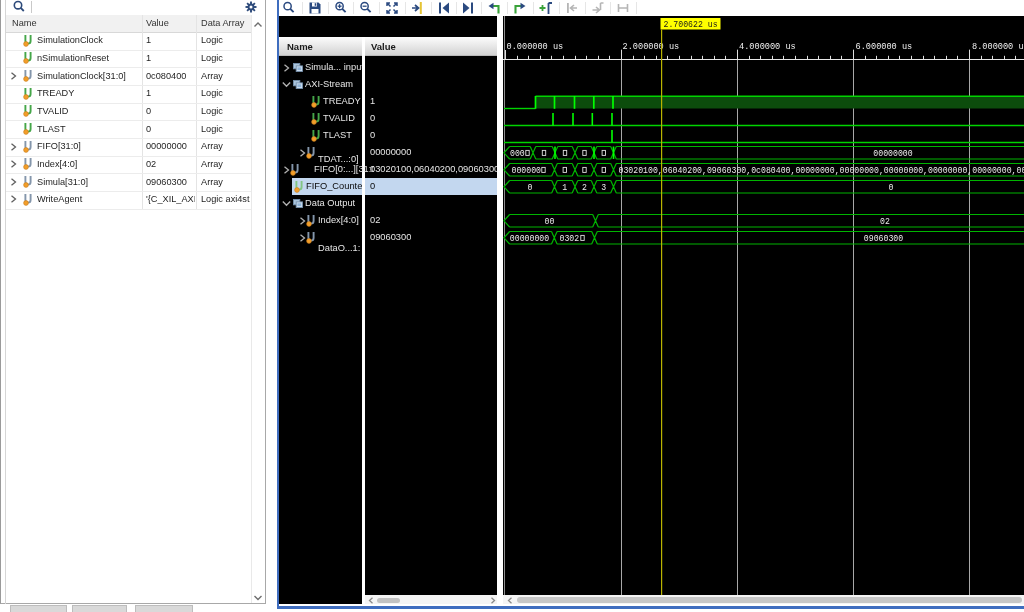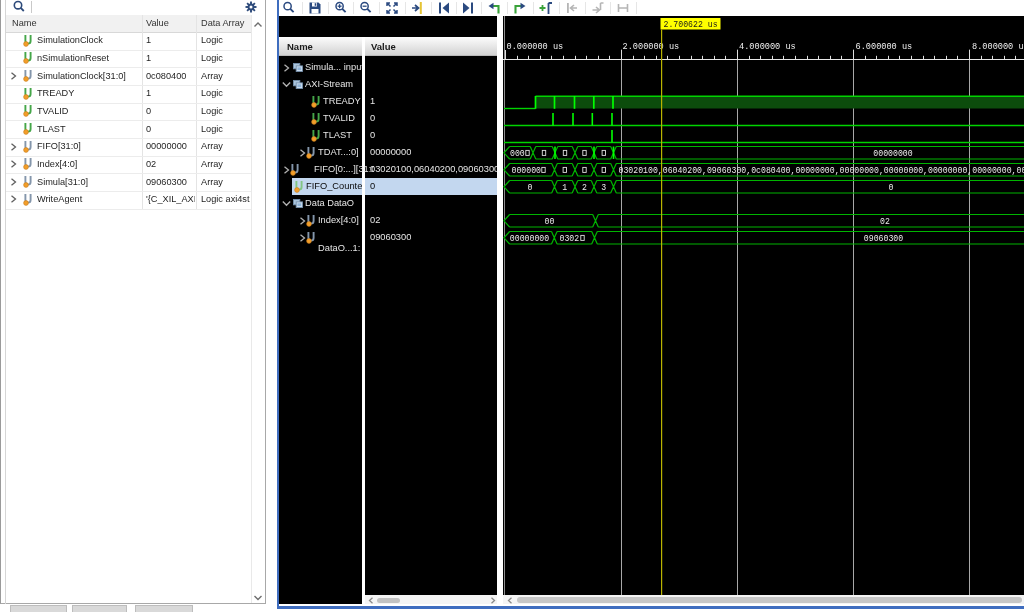--- a/index.html
+++ b/index.html
@@ -261,21 +261,21 @@
   </svg>
 <div class="abs wtxt" style="left:323px;top:130.0px;color:#e6e6e6;max-width:39px;overflow:hidden">TLAST</div>
 <div class="abs wtxt" style="left:370px;top:130.0px;color:#e6e6e6;max-width:127px;overflow:hidden">0</div>
 <svg class="abs" style="left:299px;top:148.5px" width="7" height="8" viewBox="0 0 7 8">
     <path d="M1.5 0.7 L5.5 4 L1.5 7.3" fill="none" stroke="#b0b0b0" stroke-width="1.3"></path>
   </svg>
 <svg class="abs" style="left:305.5px;top:146.5px" width="10" height="12" viewBox="0 0 10 12">
     <path d="M2.4 0 v6 a2.6 2.6 0 0 0 5.2 0 V0" fill="none" stroke="#8496ab" stroke-width="1.9"></path>
     <circle cx="3" cy="9" r="2.4" fill="#f29e2a" stroke="#c97e1c" stroke-width="0.6"></circle>
   </svg>
-<div class="abs wtxt" style="left:318px;top:147.0px;color:#e6e6e6;max-width:44px;overflow:hidden">TDAT...:0]</div>
+<div class="abs wtxt" style="left:318px;top:154px;color:#e6e6e6;max-width:44px;overflow:hidden">TDAT...:0]</div>
 <div class="abs wtxt" style="left:370px;top:147.0px;color:#e6e6e6;max-width:127px;overflow:hidden">00000000</div>
 <svg class="abs" style="left:283px;top:165.5px" width="7" height="8" viewBox="0 0 7 8">
     <path d="M1.5 0.7 L5.5 4 L1.5 7.3" fill="none" stroke="#b0b0b0" stroke-width="1.3"></path>
   </svg>
 <svg class="abs" style="left:289.5px;top:163.5px" width="10" height="12" viewBox="0 0 10 12">
     <path d="M2.4 0 v6 a2.6 2.6 0 0 0 5.2 0 V0" fill="none" stroke="#8496ab" stroke-width="1.9"></path>
     <circle cx="3" cy="9" r="2.4" fill="#f29e2a" stroke="#c97e1c" stroke-width="0.6"></circle>
   </svg>
 <div class="abs wtxt" style="left:314px;top:164.0px;color:#e6e6e6;max-width:60px;overflow:hidden">FIFO[0:...][31:0</div>
 <div class="abs wtxt" style="left:370px;top:164.0px;color:#e6e6e6;max-width:127px;overflow:hidden">03020100,06040200,09060300,</div>
@@ -286,21 +286,21 @@
 <div class="abs wtxt" style="left:306px;top:181.0px;color:#0a0a0a;max-width:56px;overflow:hidden">FIFO_Counter</div>
 <div class="abs wtxt" style="left:370px;top:181.0px;color:#0a0a0a;max-width:127px;overflow:hidden">0</div>
 <svg class="abs" style="left:282px;top:200.3px" width="9" height="7" viewBox="0 0 9 7">
     <path d="M0.8 1.5 L4.5 5.2 L8.2 1.5" fill="none" stroke="#b0b0b0" stroke-width="1.4"></path>
   </svg>
 <svg class="abs" style="left:292.5px;top:198.9px" width="10" height="9" viewBox="0 0 10 9">
     <rect x="0.5" y="0.5" width="6.3" height="5.3" fill="#aac4dc" stroke="#7490ac" stroke-width="0.9"></rect>
     <rect x="3.2" y="2.9" width="6.3" height="5.6" fill="#cfdff0" stroke="#7490ac" stroke-width="0.9"></rect>
     <rect x="4.4" y="4.3" width="3.8" height="2.8" fill="#8fb4d8"></rect>
   </svg>
-<div class="abs wtxt" style="left:305px;top:198.0px;color:#e6e6e6;max-width:57px;overflow:hidden">Data DataO</div>
+<div class="abs wtxt" style="left:305px;top:198.0px;color:#e6e6e6;max-width:57px;overflow:hidden">Data Output</div>
 <svg class="abs" style="left:299px;top:216.5px" width="7" height="8" viewBox="0 0 7 8">
     <path d="M1.5 0.7 L5.5 4 L1.5 7.3" fill="none" stroke="#b0b0b0" stroke-width="1.3"></path>
   </svg>
 <svg class="abs" style="left:305.5px;top:214.5px" width="10" height="12" viewBox="0 0 10 12">
     <path d="M2.4 0 v6 a2.6 2.6 0 0 0 5.2 0 V0" fill="none" stroke="#8496ab" stroke-width="1.9"></path>
     <circle cx="3" cy="9" r="2.4" fill="#f29e2a" stroke="#c97e1c" stroke-width="0.6"></circle>
   </svg>
 <div class="abs wtxt" style="left:318px;top:215.0px;color:#e6e6e6;max-width:44px;overflow:hidden">Index[4:0]</div>
 <div class="abs wtxt" style="left:370px;top:215.0px;color:#e6e6e6;max-width:127px;overflow:hidden">02</div>
 <svg class="abs" style="left:299px;top:233.5px" width="7" height="8" viewBox="0 0 7 8">

